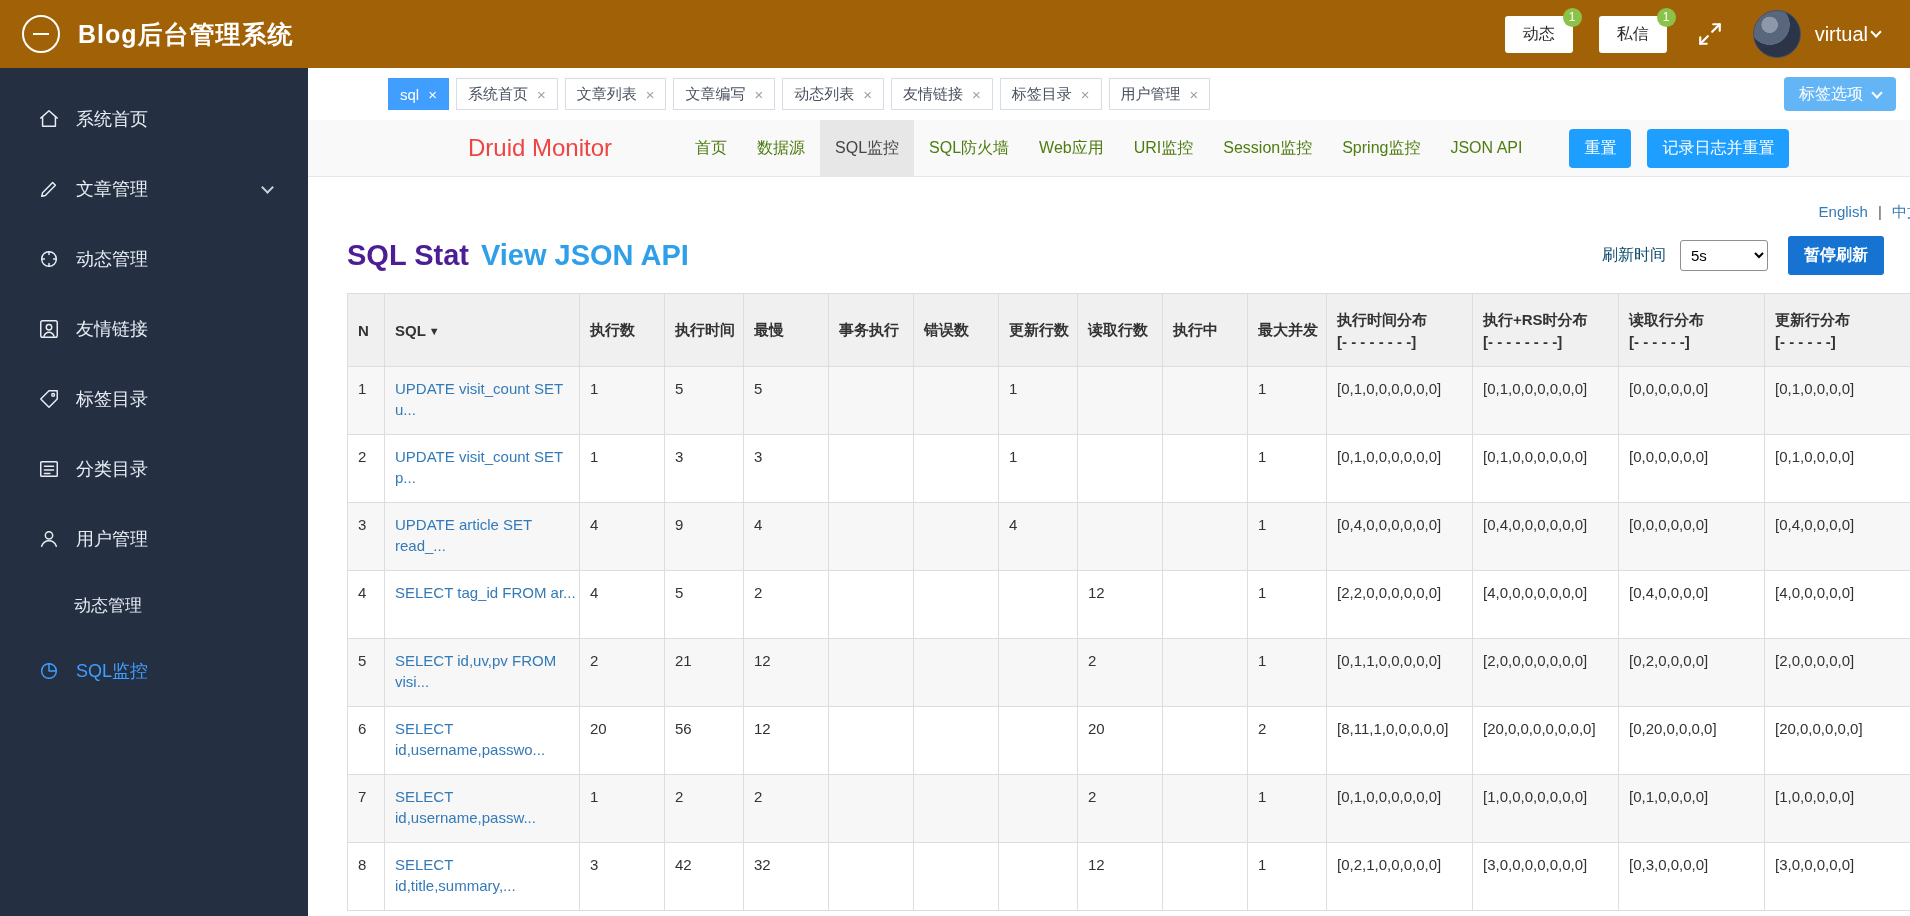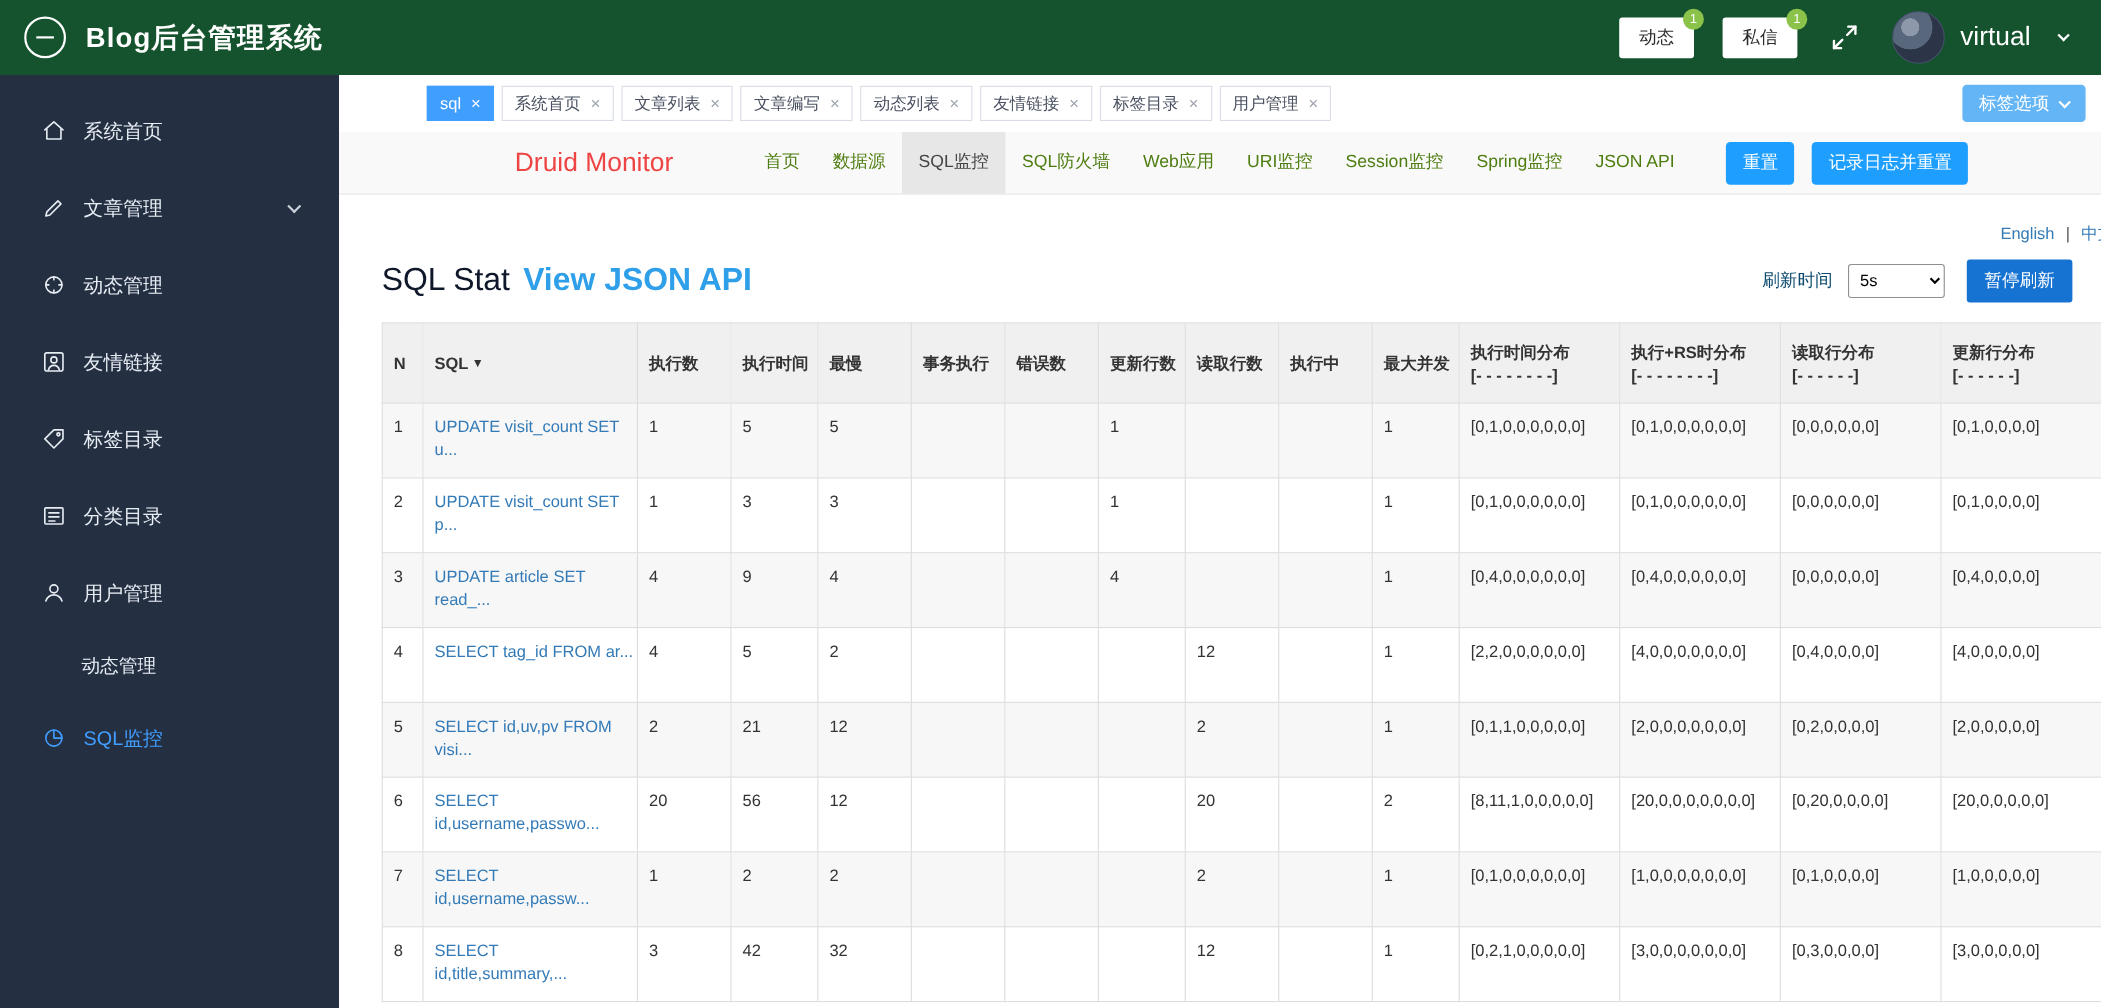--- a/index.html
+++ b/index.html
@@ -1,37 +1,37 @@
 <!DOCTYPE html>
 <html><head>
 <meta charset="utf-8">
 <style>
   *{box-sizing:border-box;margin:0;padding:0}
   html,body{width:1910px;height:916px;overflow:hidden;background:#fff;
     font-family:"Liberation Sans","DejaVu Sans",sans-serif;color:#333}
   a{text-decoration:none;cursor:pointer}
 
   
-  .topbar{position:fixed;top:0;left:0;width:1910px;height:68px;background:#14532d;
+  .topbar{position:fixed;top:0;left:0;width:1910px;height:68px;background:#a16207;
     display:flex;align-items:center;z-index:20}
   .collapse-btn{width:38px;height:38px;border:2px solid #fff;border-radius:50%;
     display:flex;align-items:center;justify-content:center;margin-left:22px;cursor:pointer;flex:0 0 auto}
   .collapse-btn .minus{width:16px;height:2px;background:#fff}
   .app-title{color:#fff;font-size:25px;font-weight:bold;margin-left:18px;letter-spacing:1px}
   .topbar-right{margin-left:auto;display:flex;align-items:center;margin-right:30px}
   .top-btn-wrap{position:relative;margin-left:26px}
   .top-btn{height:37px;padding:0 18px;border:none;border-radius:3px;background:#fff;
     color:#2b2b2b;font-size:16px;cursor:pointer;font-family:Liberation Serif, serif}
   .badge{position:absolute;top:-8px;right:-9px;min-width:19px;height:19px;border-radius:50%;
     background:#8bc34a;color:#fff;font-size:12px;line-height:19px;text-align:center;padding:0 3px}
   .fs-icon{margin:0 30px;display:inline-flex;cursor:pointer}
   .avatar{width:48px;height:48px;border-radius:50%;flex:0 0 auto;cursor:pointer;
     background:radial-gradient(circle at 34% 30%,#8d99ab 0 18%,#59677c 19% 45%,#2c3548 46% 100%);
     border:1px solid #44506a}
-  .username{color:#fff;font-size:24px;margin:0 26px 0 14px;cursor:pointer}
+  .username{color:#fff;font-size:20px;margin:0 4px 0 14px;cursor:pointer}
   .chev{display:inline-block;width:9px;height:9px;border-right:2px solid currentColor;
     border-bottom:2px solid currentColor}
   .chev-down{transform:rotate(45deg)}
   .chev-up{transform:rotate(-135deg)}
   .user-caret{color:#fff;width:8px;height:8px;margin-top:-4px}
 
   
   .sidebar{position:fixed;top:68px;left:0;bottom:0;width:308px;background:#242f42;padding-top:16px;z-index:10}
   .side-item{height:70px;display:flex;align-items:center;padding-left:38px;color:#e8edf4;
     font-size:18px;cursor:pointer;position:relative}
@@ -67,28 +67,28 @@
     font-size:16px;padding:9px 15px;cursor:pointer;white-space:nowrap;font-family:inherit}
   .druid-btn.first{margin-left:32px}
 
   
   .lang{text-align:right;margin:26px -12px 0 0;font-size:15px;white-space:nowrap}
   .lang a{color:#337ab7}
   .lang .sep{color:#555;margin:0 6px}
 
   
   .stat-row{display:flex;align-items:center;margin:14px 26px 0 39px}
-  .stat-title{font-size:29px;font-weight:normal;color:#0f172a}
+  .stat-title{font-size:29px;font-weight:bold;color:#4c1d95}
   .view-json{font-size:29px;font-weight:bold;color:#2e9fe8;margin-left:12px}
   .refresh{margin-left:auto;display:flex;align-items:center}
   .refresh-label{font-size:16px;color:#0c4a6e;margin-right:14px}
   .refresh select{width:88px;height:31px;font-size:15px;border:1px solid #8f8f8f;border-radius:3px;
     background:#fff;padding:0 6px;font-family:inherit}
   .pause-btn{margin-left:20px;background:#1673d2;color:#fff;border:none;border-radius:3px;
-    font-size:16px;font-weight:normal;padding:9px 16px;cursor:pointer;font-family:inherit}
+    font-size:16px;font-weight:bold;padding:9px 16px;cursor:pointer;font-family:inherit}
 
   
   .sql-table{margin:18px 0 0 39px;border-collapse:collapse;table-layout:fixed;width:1563px;font-size:15px}
   .sql-table th,.sql-table td{border:1px solid #ddd;text-align:left;overflow:hidden;white-space:nowrap}
   .sql-table thead th{background:#f0f0f0;height:73px;vertical-align:middle;padding:0 10px;
     font-weight:bold;color:#333;font-size:15px}
   .sql-table thead .sub{font-weight:bold;margin-top:3px}
   .sql-table td{height:68px;padding:11px 10px 0;line-height:21px;vertical-align:top;color:#333}
   .sql-table tbody tr:nth-child(odd){background:#f7f7f7}
   .sort-ico{font-size:11px;margin-left:3px;vertical-align:1px}

